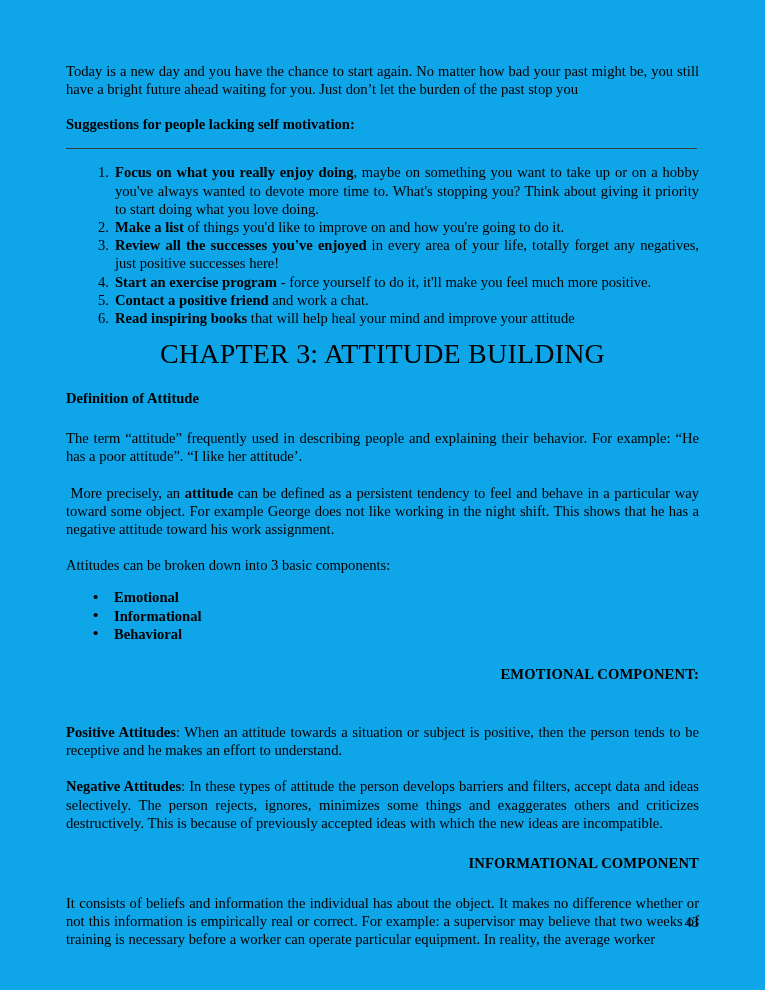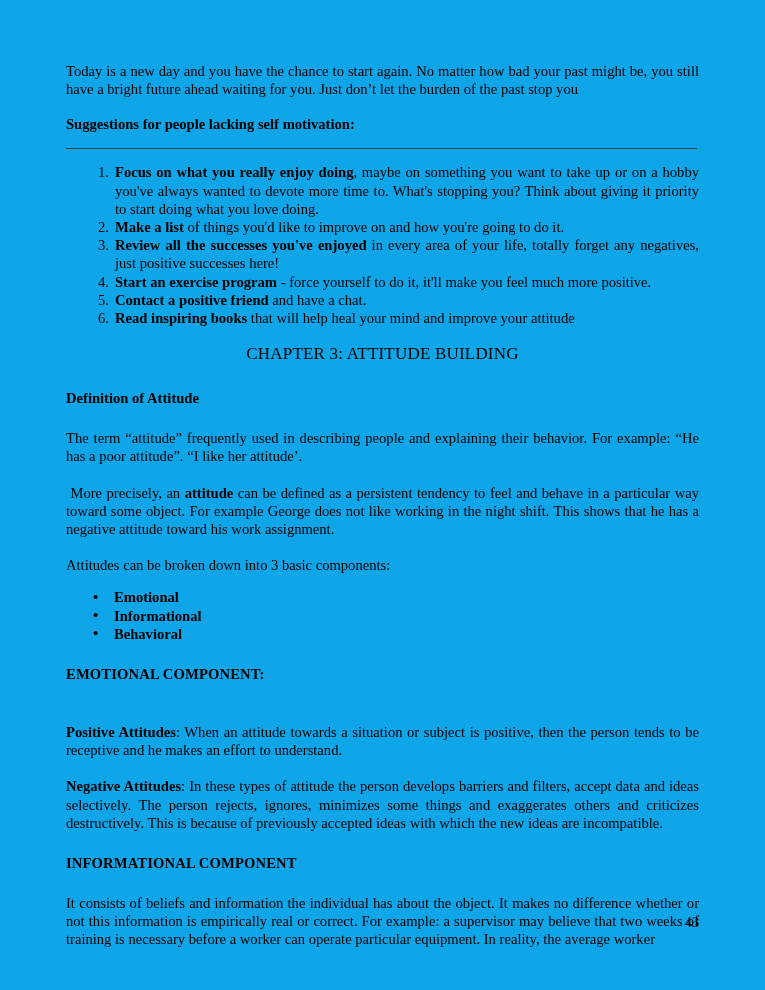--- a/index.html
+++ b/index.html
@@ -77,40 +77,41 @@
   }
   ol.num-list > li b,
   p.body-text b,
   .inline-bold {
     font-weight: bold;
   }
 
   
   h1.chapter-title {
     margin: 0;
-    font-size: 17px;
+    font-size: 28px;
     font-weight: normal;
     text-align: center;
     line-height: 26px;
     letter-spacing: 0.2px;
   }
 
   h2.sub-heading {
     margin: 0;
     font-size: 14.6px;
     font-weight: bold;
     line-height: 18px;
   }
 
   h2.caps-heading {
     margin: 0;
     font-size: 14.6px;
     font-weight: bold;
     line-height: 18px;
     letter-spacing: 0.15px;
+    text-align: right;
   }
 
   
   ul.bullet-list {
     margin: 0;
     padding: 0;
     list-style: none;
   }
   ul.bullet-list > li {
     position: relative;
@@ -150,21 +151,21 @@
 
     <div class="rule-heading">Suggestions for people lacking self motivation:</div>
 
     <div class="gap-sm"></div>
 
     <ol class="num-list">
       <li><b class="inline-bold">Focus on what you really enjoy doing</b><span>, maybe on something you want to take up or on a hobby you've always wanted to devote more time to. What's stopping you? Think about giving it priority to start doing what you love doing.</span></li>
       <li><b class="inline-bold">Make a list</b><span> of things you'd like to improve on and how you're going to do it.</span></li>
       <li><b class="inline-bold">Review all the successes you've enjoyed</b><span> in every area of your life, totally forget any negatives, just positive successes here!</span></li>
       <li><b class="inline-bold">Start an exercise program</b><span> - force yourself to do it, it'll make you feel much more positive.</span></li>
-      <li><b class="inline-bold">Contact a positive friend</b><span> and have a chat.</span></li>
+      <li><b class="inline-bold">Contact a positive friend</b><span> and work a chat.</span></li>
       <li><b class="inline-bold">Read inspiring books</b><span> that will help heal your mind and improve your attitude</span></li>
     </ol>
 
     <div class="gap-sm"></div>
 
     <h1 class="chapter-title">CHAPTER 3: ATTITUDE BUILDING</h1>
 
     <div class="gap-lg"></div>
 
     <h2 class="sub-heading">Definition of Attitude</h2>

